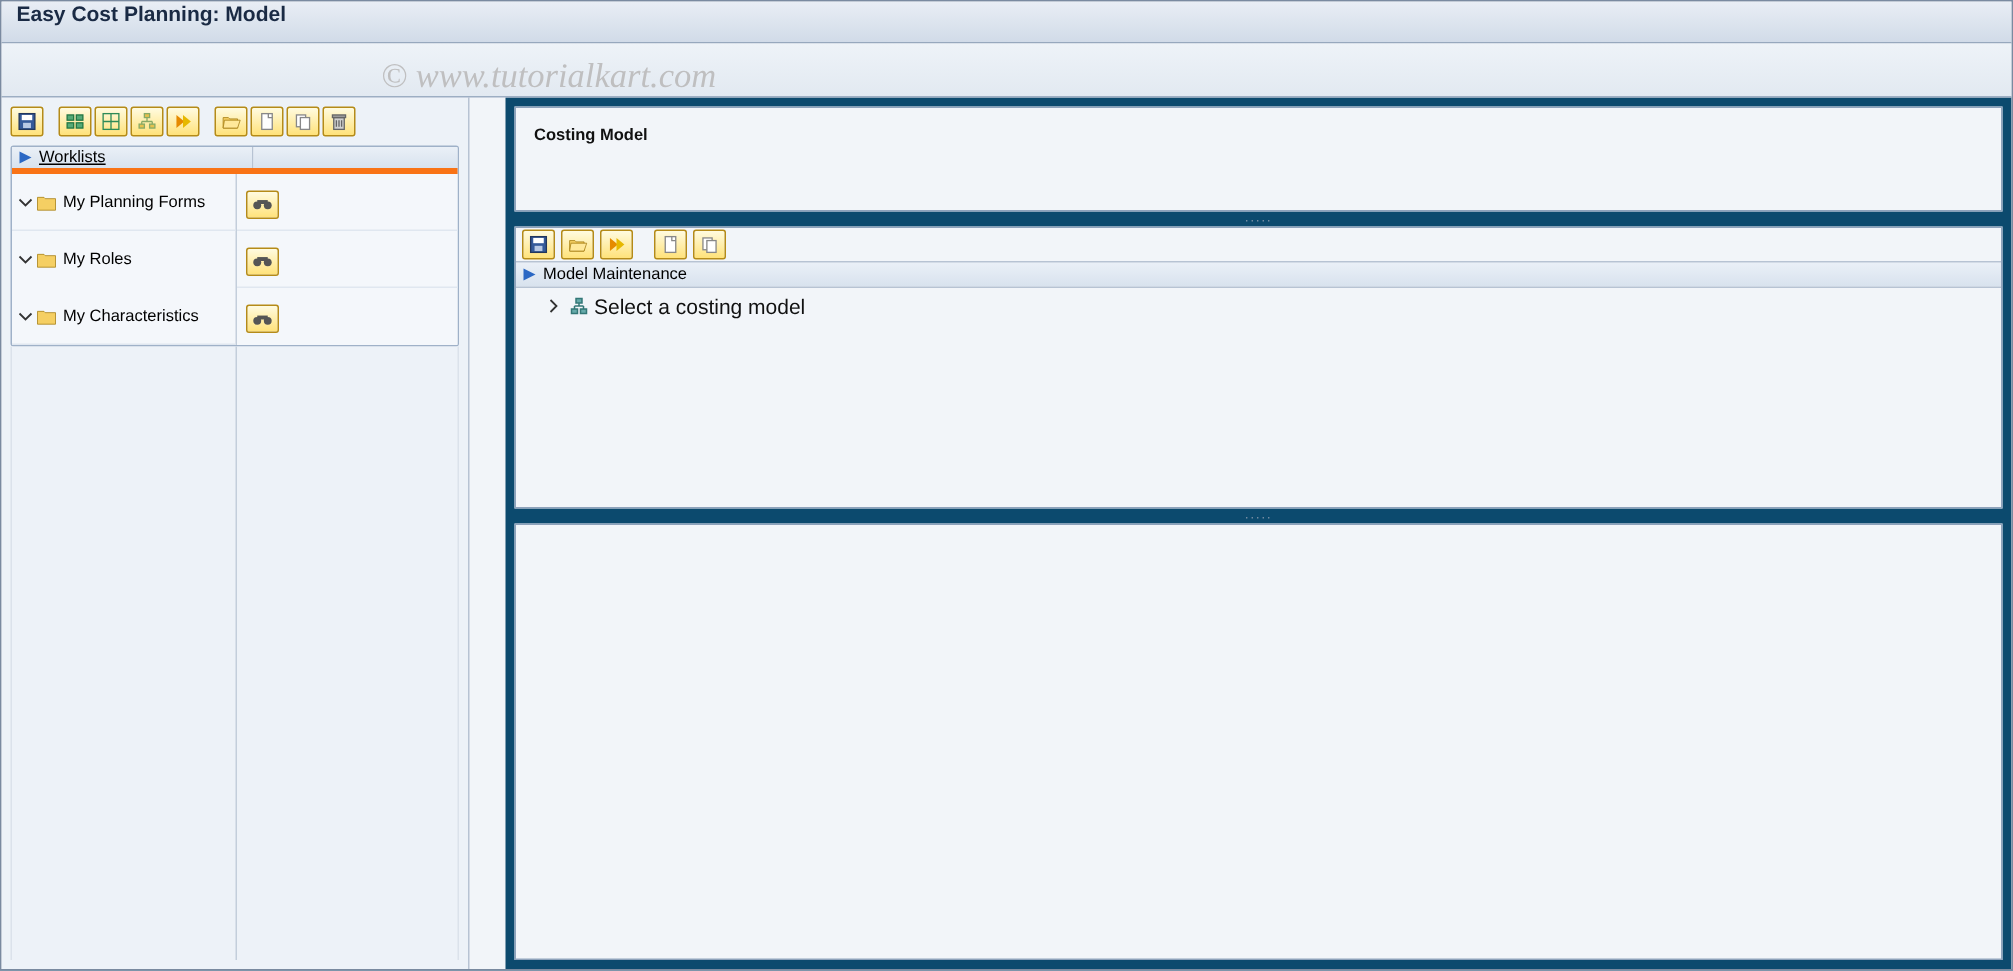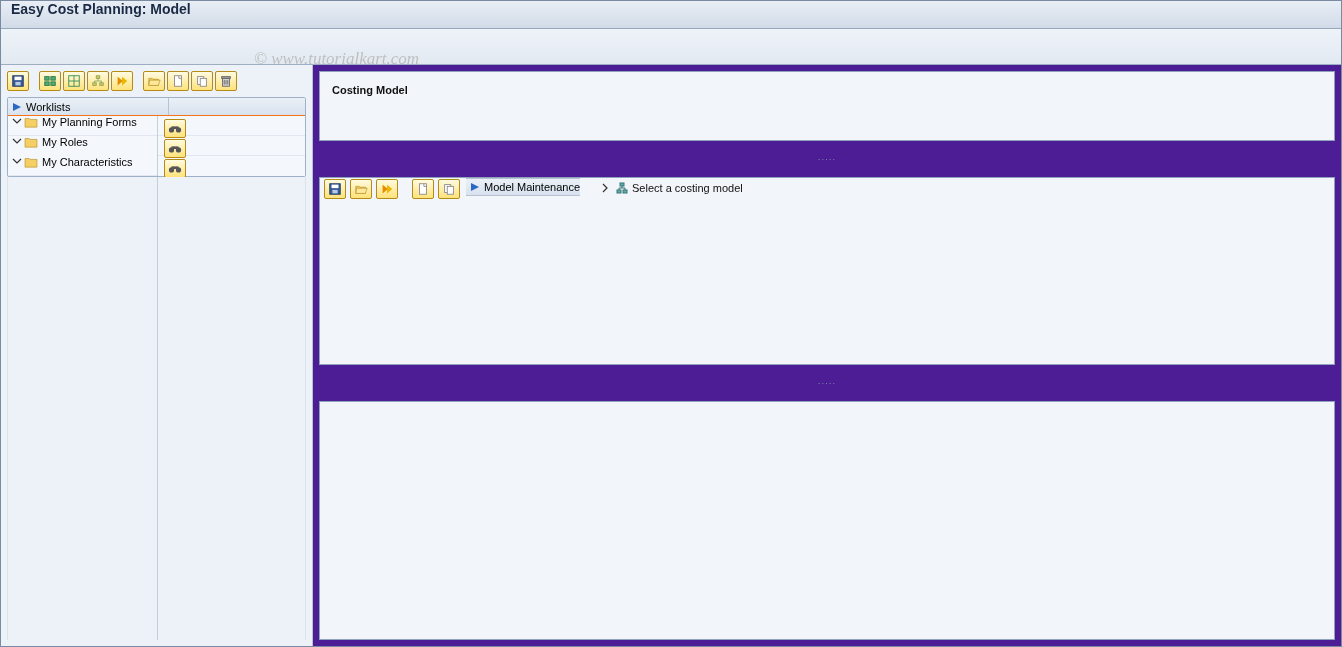--- a/index.html
+++ b/index.html
@@ -1,61 +1,61 @@
 <!DOCTYPE html>
 <html><head>
 <meta charset="utf-8">
 <style>
   * { box-sizing: border-box; margin: 0; padding: 0; }
   html, body { width: 1342px; height: 647px; font-family: Arial, sans-serif; font-size: 11px; overflow: hidden; }
   body { background: #f2f5f9; border: 1px solid #7a8aa0; position: relative; }
 
   .title-bar { height: 28px; background: linear-gradient(#e9eef5, #d1dbe8); border-bottom: 1px solid #97a8bd; display: flex; align-items: flex-start; padding-left: 10px; font-weight: bold; font-size: 14px; color: #1a2a44; }
   .header-strip { height: 36px; background: linear-gradient(#eef3f8, #e2e9f1); border-bottom: 1px solid #9daec3; position: relative; }
-  .watermark { position: absolute; left: 253px; top: 20px; color: #bfbfc0; font-size: 17px; font-family: Georgia, serif; font-style: italic; pointer-events: none; }
+  .watermark { position: absolute; left: 253px; top: 9px; color: #bfbfc0; font-size: 23px; font-family: Georgia, serif; font-style: italic; pointer-events: none; }
 
   .content-row { display: flex; height: calc(647px - 28px - 36px - 2px); }
 
   .left-pane { width: 312px; background: #edf2f8; border-right: 1px solid #b7c3d3; display:flex; flex-direction:column; padding: 6px 6px 6px 6px; }
   .left-toolbar { display: flex; gap: 0; margin-bottom: 4px; }
   .tb-btn { width: 22px; height: 20px; background: linear-gradient(#fffbe0,#ffe27a); border: 1px solid #b58b18; border-radius: 2px; display:flex; align-items:center; justify-content:center; margin-right: 2px; cursor:pointer; }
   .tb-btn svg { width: 14px; height: 14px; }
   .tb-gap { width: 8px; }
 
   .worklists-area { border: 1px solid #9fb1c8; border-radius: 2px; background: #f4f7fb; margin-top: 2px; flex: 0 0 auto; }
-  .worklists-header { display:flex; height: 18px; border-bottom: 1px solid #f97316; }
+  .worklists-header { display:flex; height: 18px; border-bottom: 4px solid #f97316; text-decoration: underline; }
   .wh-left { flex: 1; background: linear-gradient(#eaf0f7,#d8e2ee); display:flex; align-items:center; padding-left: 4px; border-right:1px solid #b7c3d3;}
   .wh-right { width: 136px; background: linear-gradient(#eaf0f7,#d8e2ee); }
   .wh-left svg { width:10px; height:10px; margin-right:4px;}
   .worklists-body { display:flex; }
   .wl-col1 { width: 150px; border-right: 1px solid #c3cedb; background:#f4f7fb; }
   .wl-col2 { width: 148px; background:#f4f7fb; }
-  .wl-row { height: 20px; display:flex; border-bottom: 1px solid #e0e7f0; padding-left: 4px;}
+  .wl-row { height: 38px; display:flex; align-items:center; border-bottom: 1px solid #e0e7f0; padding-left: 4px;}
   .wl-row-last { border-bottom: none; }
   .tree-toggle { width:10px; height:10px; display:inline-flex; align-items:center; justify-content:center; margin-right:2px; }
   .folder-icon { width:14px; height:12px; margin-right:4px;}
   .binocular-btn { width: 22px; height: 19px; background: linear-gradient(#fffbe0,#ffe27a); border: 1px solid #b58b18; border-radius: 2px; display:flex; align-items:center; justify-content:center; cursor:pointer; margin-left:2px; margin-top:3px;}
   .binocular-btn svg { width:14px; height:12px; }
 
   .left-fill { flex:1; background:#edf2f8; border-left:1px solid #c3cedb70; border-right:1px solid #c3cedb70; margin-top:0;}
   .left-fill-inner{height:100%; display:flex;}
   .left-fill-inner>div:first-child{width:150px; border-right:1px solid #c3cedb;}
   .left-fill-inner>div:last-child{flex:1;}
 
-  .right-pane { flex:1; background: #4c1d95; padding: 6px 6px 6px 6px; display:flex; flex-direction:column; gap:15px;}
+  .right-pane { flex:1; background: #0c4a6e; padding: 6px 6px 6px 6px; display:flex; flex-direction:column; gap:2px;margin-left:24px;}
   .panel { border: 1px solid #8ea2bb; background:#f2f5f9; position:relative;}
   .panel-top { height: 70px; padding: 10px 12px; }
   .panel-top .lbl-row { font-size: 11px; font-weight:bold; color:#111; line-height: 16px; }
   .split-grip { height:6px; display:flex; align-items:center; justify-content:center; color:#8899ad; font-size:8px; letter-spacing:1px; cursor:row-resize;}
-  .panel-mid { height: 188px; display:flex; }
+  .panel-mid { height: 188px; display:flex; flex-direction:column;}
   .mid-toolbar { height:22px; padding: 2px 4px; display:flex; gap:2px; align-items:center; background: #f2f5f9;}
   .mid-header { height:18px; background: linear-gradient(#eaf0f7,#d8e2ee); border-top:1px solid #b7c3d3; border-bottom:1px solid #b7c3d3; display:flex; align-items:center; padding-left:4px;}
   .mid-header svg{width:10px;height:10px;margin-right:4px;}
   .mid-body { flex:1; background:#f2f5f9; padding:4px 8px;}
-  .tree-line { display:flex; align-items:center; gap:4px; padding-left:12px; font-size:11px; color:#111;}
+  .tree-line { display:flex; align-items:center; gap:4px; padding-left:12px; font-size:14px; color:#111;}
   .panel-bot { flex:1; }
 
   .folder-svg-fill { fill:#f5cf63; stroke:#a47d12; stroke-width:0.6;}
 </style>
 </head>
 <body>
 
 <div class="title-bar">
   <span>Easy Cost Planning: Model</span>
 </div>

